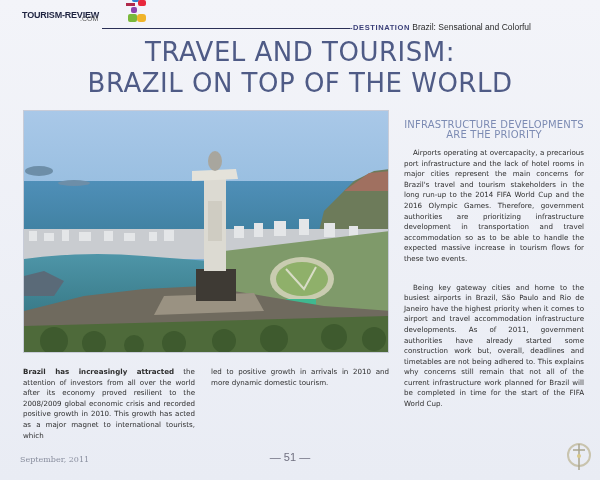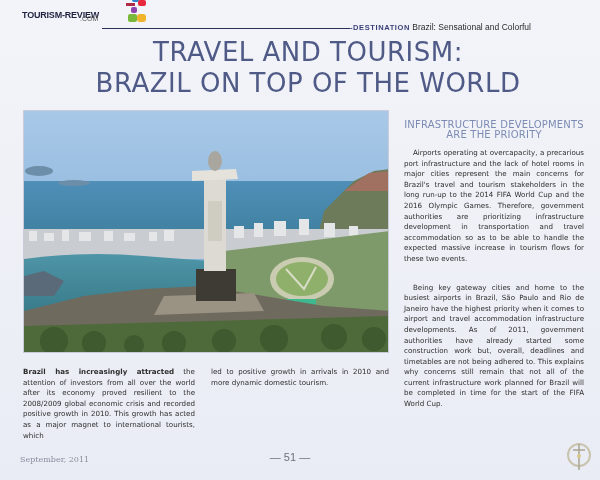--- a/index.html
+++ b/index.html
@@ -37,21 +37,21 @@
       background: #2a2f55;
     }
     .section-label {
       position: absolute; left: 350px; top: 22px; font-size: 8.5px; white-space: nowrap;
     }
     .section-label .kicker {
       color: #3a3f78; font-weight: bold; letter-spacing: 0.6px; font-size: 7.5px;
     }
     .section-label .topic { color: #2b2b2b; }
     .title {
-      position: absolute; left: 88px; top: 37px; width: 440px;
+      position: absolute; left: 80px; top: 37px; width: 440px;
       text-align: center; color: #4f5b86;
       font-family: "DejaVu Sans", sans-serif;
       font-size: 26px; line-height: 31px; letter-spacing: 0.5px; font-weight: normal;
     }
     .hero {
       position: absolute; left: 23px; top: 110px; width: 366px; height: 243px;
       overflow: hidden; border: 1px solid #c8ccd8;
     }
     .hero svg { display: block; }
     .col {

